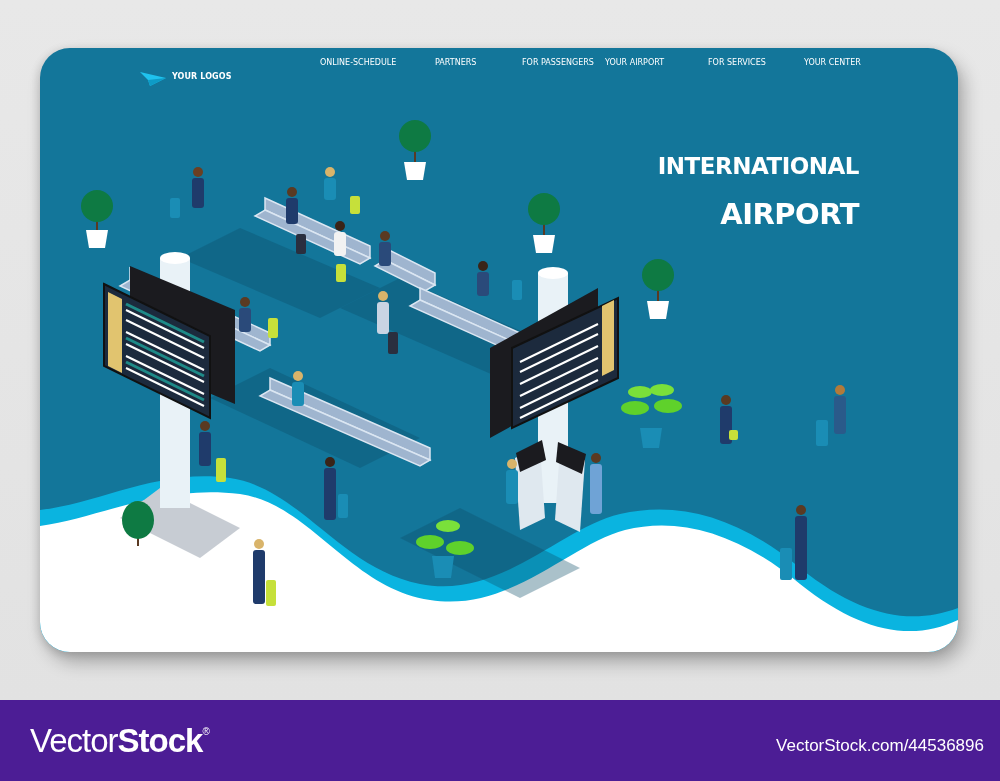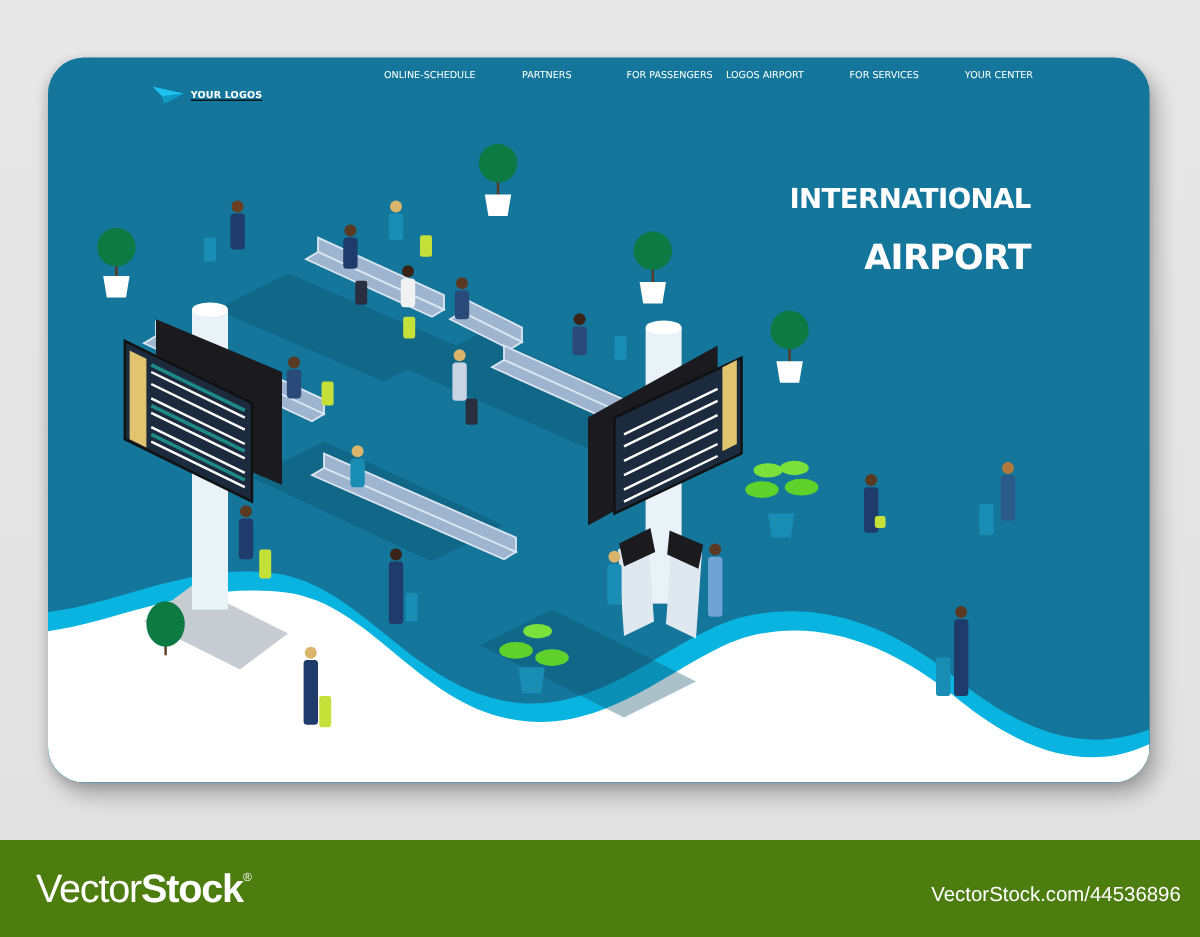--- a/index.html
+++ b/index.html
@@ -12,33 +12,33 @@
   .stage { position: absolute; left: 0; top: 0; width: 1000px; height: 700px; background: linear-gradient(#e8e8e8, #e2e2e2); }
   .card {
     position: absolute; left: 40px; top: 48px; width: 918px; height: 604px;
     border-radius: 30px; background: #13769a; overflow: hidden;
     box-shadow: 6px 10px 18px rgba(0,0,0,0.28), -2px 2px 8px rgba(0,0,0,0.12);
   }
   .scene { position: absolute; left: 0; top: 0; width: 918px; height: 604px; }
 
   
   .nav { position: absolute; left: 0; top: 0; width: 918px; height: 60px; }
-  .logo { position: absolute; left: 87px; top: 24px; display: flex; align-items: center; gap: 6px; text-decoration: underline; }
+  .logo { position: absolute; left: 100px; top: 24px; display: flex; align-items: flex-start; gap: 6px; }
   .logo-text { color: #fff; font-size: 8px; font-weight: bold; letter-spacing: 0.1px; }
   .nav-item { position: absolute; top: 10px; color: #fff; font-size: 8px; font-weight: normal; white-space: nowrap; cursor: pointer; }
 
   
   .hero { position: absolute; right: 99px; top: 100px; text-align: right; color: #fff; font-weight: bold; font-family: "DejaVu Sans", sans-serif; }
   .hero-line1 { font-size: 23px; line-height: 36px; letter-spacing: -0.5px; }
   .hero-line2 { font-size: 29px; line-height: 36px; margin-top: 12px; letter-spacing: -0.5px; }
 
   
   .wm {
     position: absolute; left: 0; top: 700px; width: 1000px; height: 81px;
-    background: #4d7c0f; color: #fff;
+    background: #4c1d95; color: #fff;
   }
   .wm-brand { position: absolute; left: 30px; top: 22px; font-family: "Liberation Sans", sans-serif; font-size: 33px; letter-spacing: -1px; }
   .wm-brand .light { font-weight: normal; }
   .wm-brand .bold { font-weight: bold; }
   .wm-brand sup { font-size: 10px; vertical-align: top; position: relative; top: 4px; }
   .wm-id { position: absolute; right: 16px; top: 36px; font-family: "Liberation Sans", sans-serif; font-size: 17px; }
 </style>
 </head>
 <body>
 
@@ -263,21 +263,21 @@
     <div class="logo">
       <svg width="26" height="14" viewBox="0 0 26 14">
         <polygon points="0,0 26,6 10,14 8,8" fill="#1fc2ee"></polygon>
         <polygon points="8,8 26,6 10,14" fill="#0e9bc6"></polygon>
       </svg>
       <span class="logo-text">YOUR LOGOS</span>
     </div>
     <span class="nav-item" style="left:280px">ONLINE-SCHEDULE</span>
     <span class="nav-item" style="left:395px">PARTNERS</span>
     <span class="nav-item" style="left:482px">FOR PASSENGERS</span>
-    <span class="nav-item" style="left:565px">LOGOS AIRPORT</span>
+    <span class="nav-item" style="left:565px">YOUR AIRPORT</span>
     <span class="nav-item" style="left:668px">FOR SERVICES</span>
     <span class="nav-item" style="left:764px">YOUR CENTER</span>
   </div>
 
   <div class="hero">
     <div class="hero-line1">INTERNATIONAL</div>
     <div class="hero-line2">AIRPORT</div>
   </div>
 </div>
 

